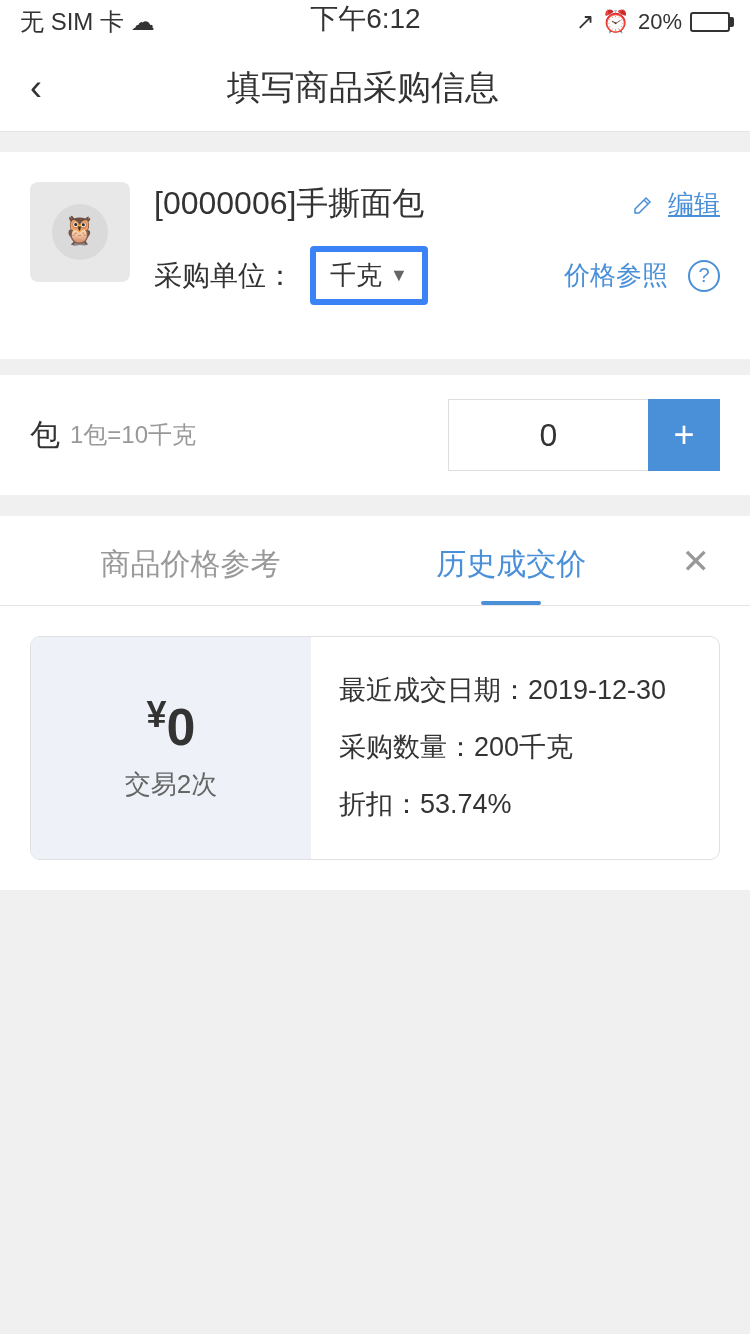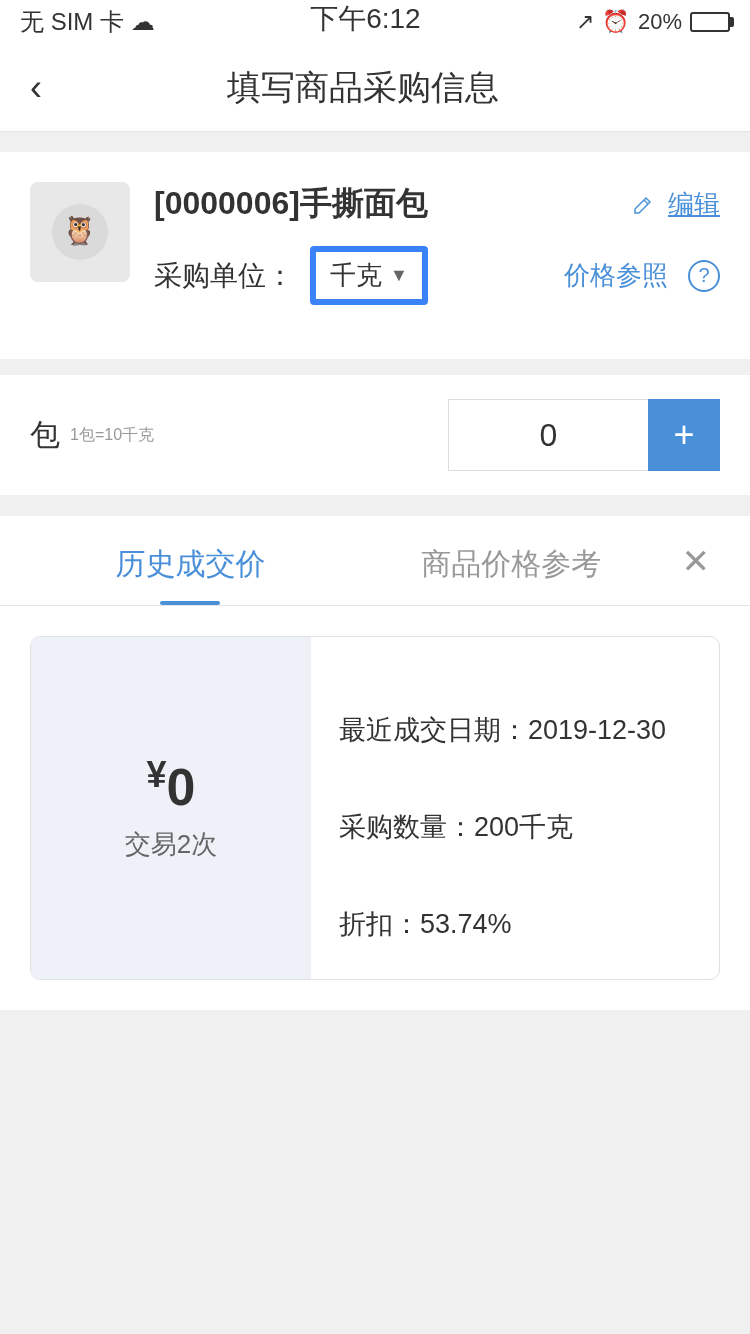--- a/index.html
+++ b/index.html
@@ -117,21 +117,21 @@
       flex: 1;
     }
     .product-name-row {
       display: flex;
       justify-content: space-between;
       align-items: center;
       margin-bottom: 20px;
     }
     .product-name {
       font-size: 32px;
-      font-weight: 700;
+      font-weight: 400;
       color: #333;
     }
     .edit-btn {
       display: flex;
       align-items: center;
       gap: 14px;
       color: #4a90d9;
       font-size: 26px;
       cursor: pointer;
       text-decoration: underline;
@@ -194,21 +194,21 @@
       padding: 24px 30px;
       border-bottom: 1px solid #f0f0f0;
     }
     .quantity-unit {
       font-size: 30px;
       color: #333;
       font-weight: 500;
       margin-right: 10px;
     }
     .quantity-unit-desc {
-      font-size: 16px;
+      font-size: 24px;
       color: #999;
       flex: 1;
     }
     .quantity-input-wrap {
       display: flex;
       align-items: center;
       gap: 0;
     }
     .quantity-input {
       width: 200px;
@@ -317,21 +317,20 @@
       padding: 32px 28px;
       display: flex;
       flex-direction: column;
       justify-content: center;
       gap: 14px;
     }
     .detail-row {
       font-size: 27px;
       color: #333;
       line-height: 1.6;
-      margin-top: 40px;
     }
   </style>
 </head>
 <body>
 
 <div class="status-bar">
   <div class="status-left">
     <span>无 SIM 卡 ☁</span>
   </div>
   <div class="status-center">下午6:12</div>
@@ -395,26 +394,26 @@
   <span class="quantity-unit">包</span>
   <span class="quantity-unit-desc">1包=10千克</span>
   <div class="quantity-input-wrap">
     <input class="quantity-input" type="text" value="0" style="">
     <button class="quantity-plus-btn">+</button>
   </div>
 </div>
 
 <div class="tab-section">
   <div class="tab-bar">
+    <div class="tab-item">
+      <span>商品价格参考</span>
+    </div>
     <div class="tab-item active">
       <span>历史成交价</span>
     </div>
-    <div class="tab-item">
-      <span>商品价格参考</span>
-    </div>
     <span class="tab-close">✕</span>
   </div>
 
   <div class="tab-content">
     <div class="transaction-card">
 
       <div class="transaction-price-col">
         <div class="price-amount">
           <span class="price-currency">¥</span><span>0</span>
         </div>

